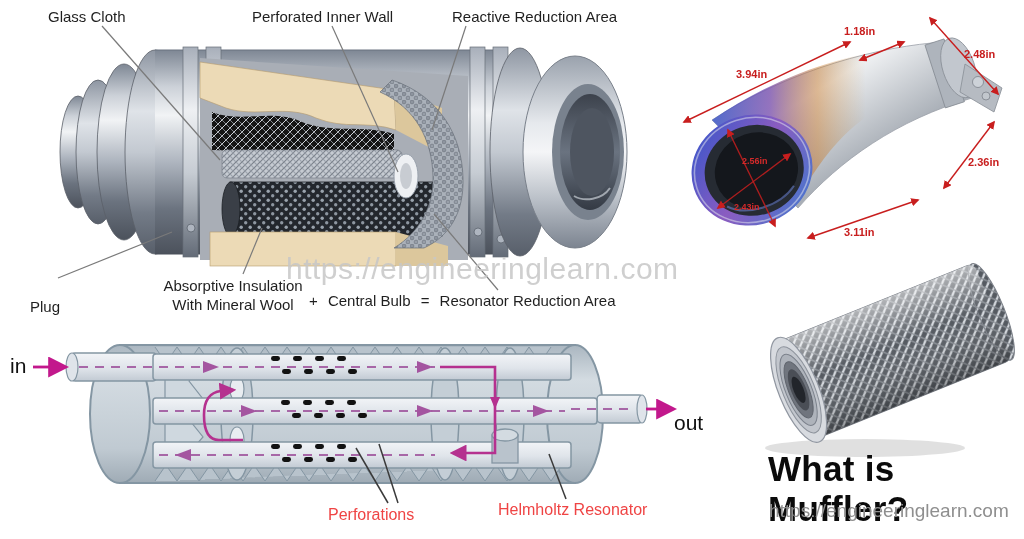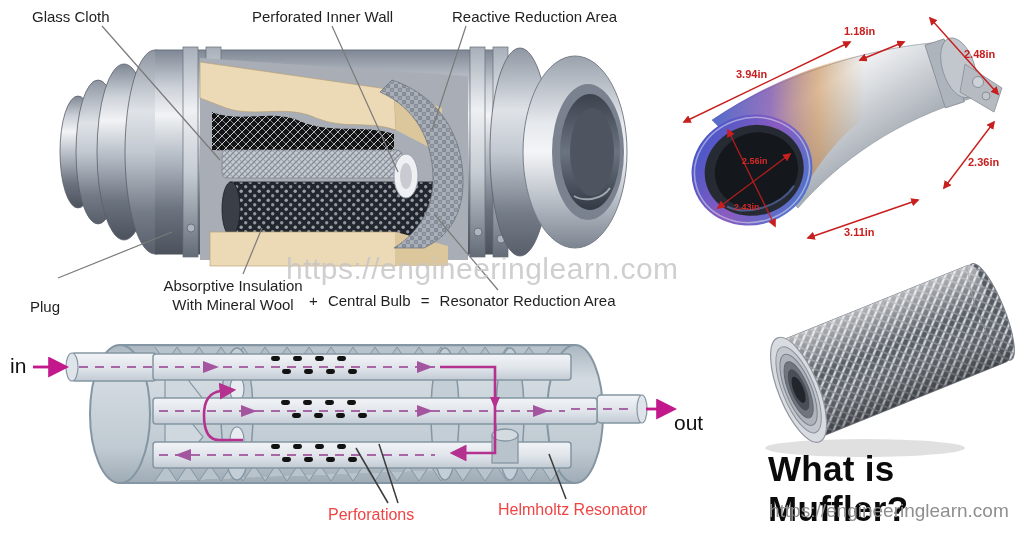--- a/index.html
+++ b/index.html
@@ -332,21 +332,21 @@
       <line x1="243" y1="274" x2="262" y2="228"></line>
       <line x1="498" y1="290" x2="434" y2="214"></line>
     </g>
     <g stroke="#3a3a3a" stroke-width="1.5">
       <line x1="388" y1="503" x2="356" y2="448"></line>
       <line x1="398" y1="503" x2="379" y2="444"></line>
       <line x1="566" y1="499" x2="549" y2="454"></line>
     </g>
   </svg>
 
-  <div class="abs lbl" style="left:32px;top:8px;">Glass Cloth</div>
+  <div class="abs lbl" style="left:48px;top:8px;">Glass Cloth</div>
   <div class="abs lbl" style="left:252px;top:8px;">Perforated Inner Wall</div>
   <div class="abs lbl" style="left:452px;top:8px;">Reactive Reduction Area</div>
   <div class="abs lbl" style="left:30px;top:298px;">Plug</div>
 
   <div class="abs lbl" id="ins-label">
     <div>Absorptive Insulation</div>
     <div>With Mineral Wool</div>
   </div>
 
   <div class="abs lbl" id="formula">

